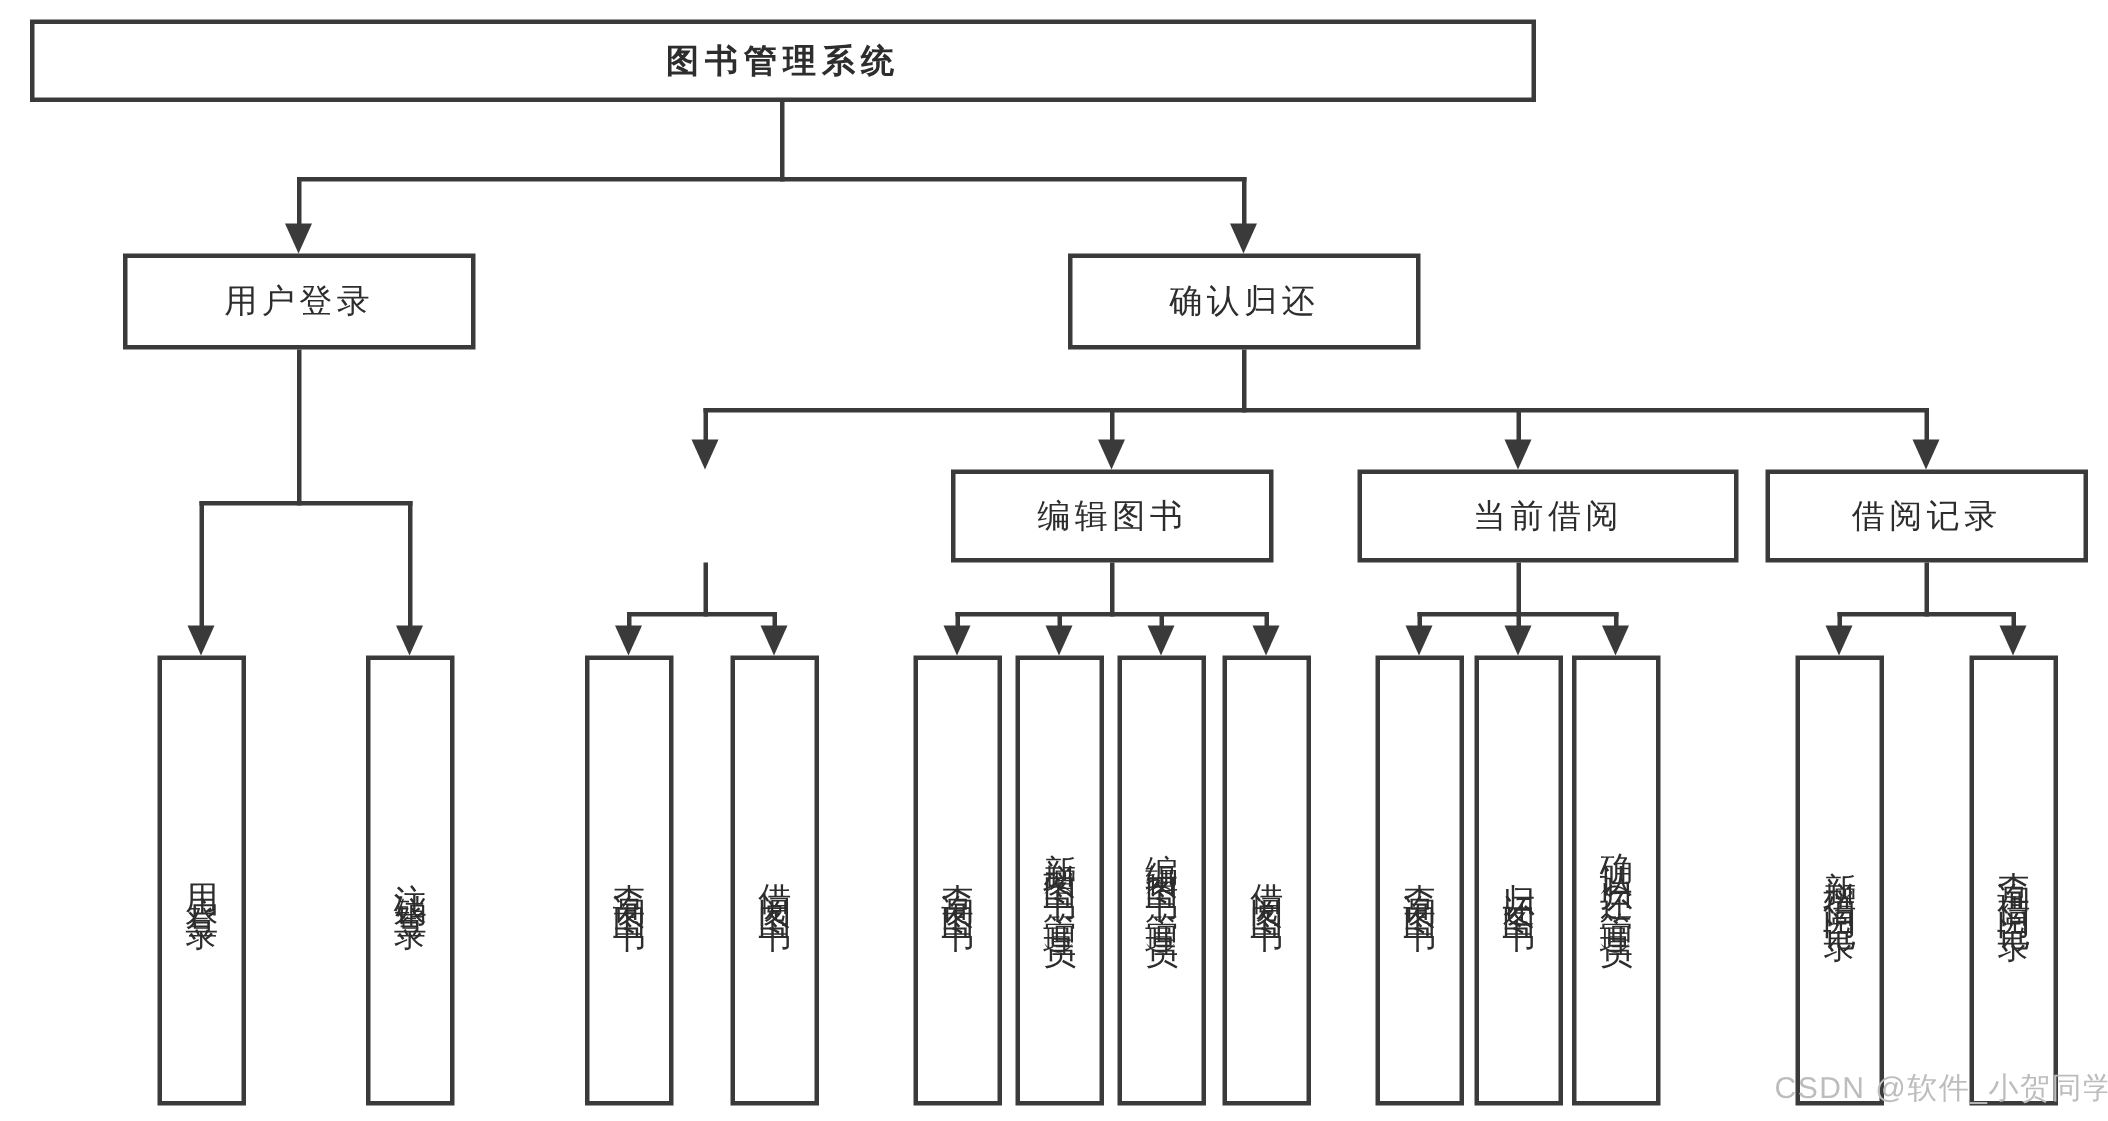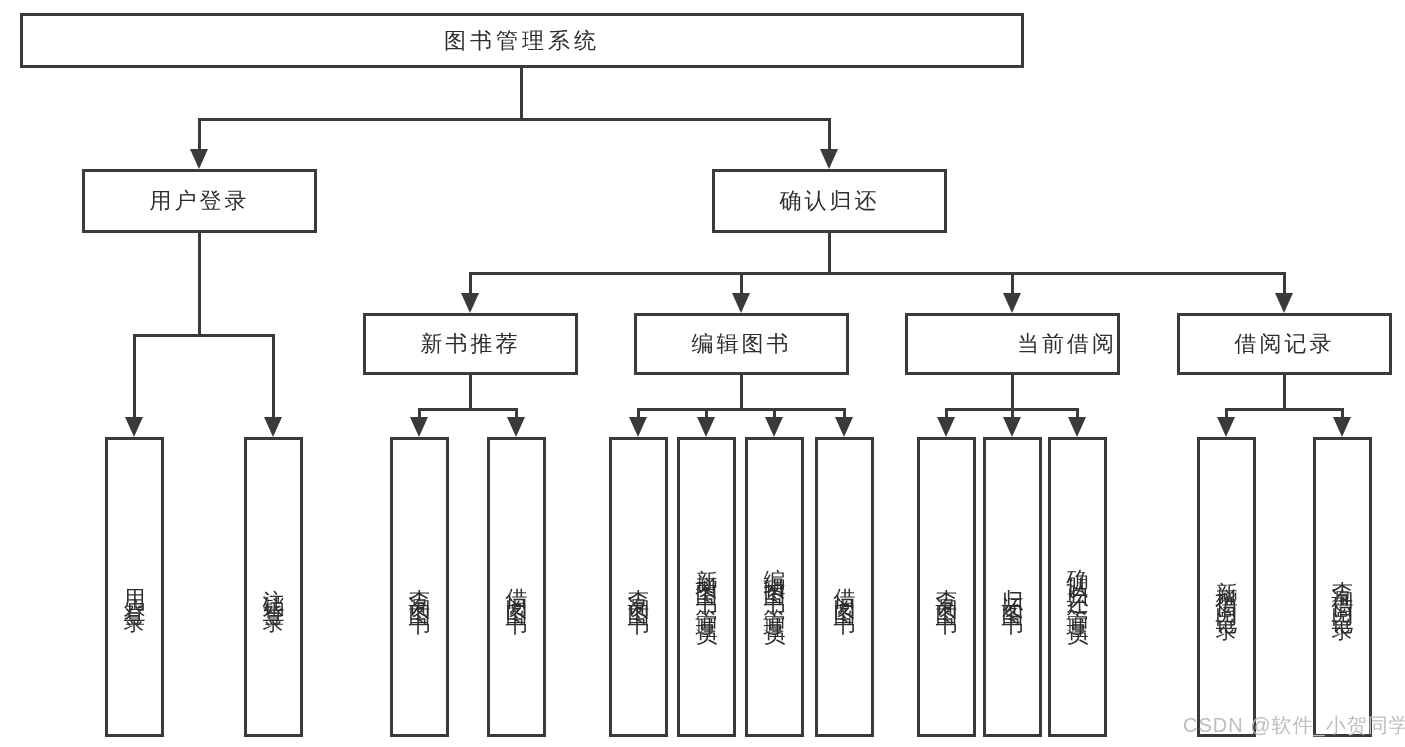--- a/index.html
+++ b/index.html
@@ -20,21 +20,21 @@
     align-items:center;
     justify-content:center;
     color:#2d2d2d;
   }
   .hlabel{
     font-size:22px;
     letter-spacing:3px;
     white-space:nowrap;
     color:#2d2d2d;
   }
-  .root-label{letter-spacing:4px;}
+  .root-label{letter-spacing:4px;font-weight:bold;}
   .vlabel{
     writing-mode:vertical-rl;
     text-orientation:mixed;
     font-size:22px;
     letter-spacing:8px;
     line-height:1;
     color:#2d2d2d;
   }
   .hline,.vline{position:absolute;background:#3a3a3a;}
   .hline{height:3px;}
@@ -65,27 +65,24 @@
     <span class="hlabel root-label">图书管理系统</span>
   </div>
 
   <div class="box" style="left:82px;top:169px;width:235px;height:64px;">
     <span class="hlabel">用户登录</span>
   </div>
   <div class="box" style="left:712px;top:169px;width:235px;height:64px;">
     <span class="hlabel">确认归还</span>
   </div>
 
-  <div class="box" style="left:363px;top:313px;width:215px;height:62px;">
-    <span class="hlabel">新书推荐</span>
-  </div>
   <div class="box" style="left:634px;top:313px;width:215px;height:62px;">
     <span class="hlabel">编辑图书</span>
   </div>
-  <div class="box" style="left:905px;top:313px;width:215px;height:62px;justify-content:flex-end;">
+  <div class="box" style="left:905px;top:313px;width:254px;height:62px;">
     <span class="hlabel">当前借阅</span>
   </div>
   <div class="box" style="left:1177px;top:313px;width:215px;height:62px;">
     <span class="hlabel">借阅记录</span>
   </div>
 
   <div class="box" style="left:105px;top:437px;width:59px;height:300px;">
     <span class="vlabel">用户登录</span>
   </div>
   <div class="box" style="left:244px;top:437px;width:59px;height:300px;">

